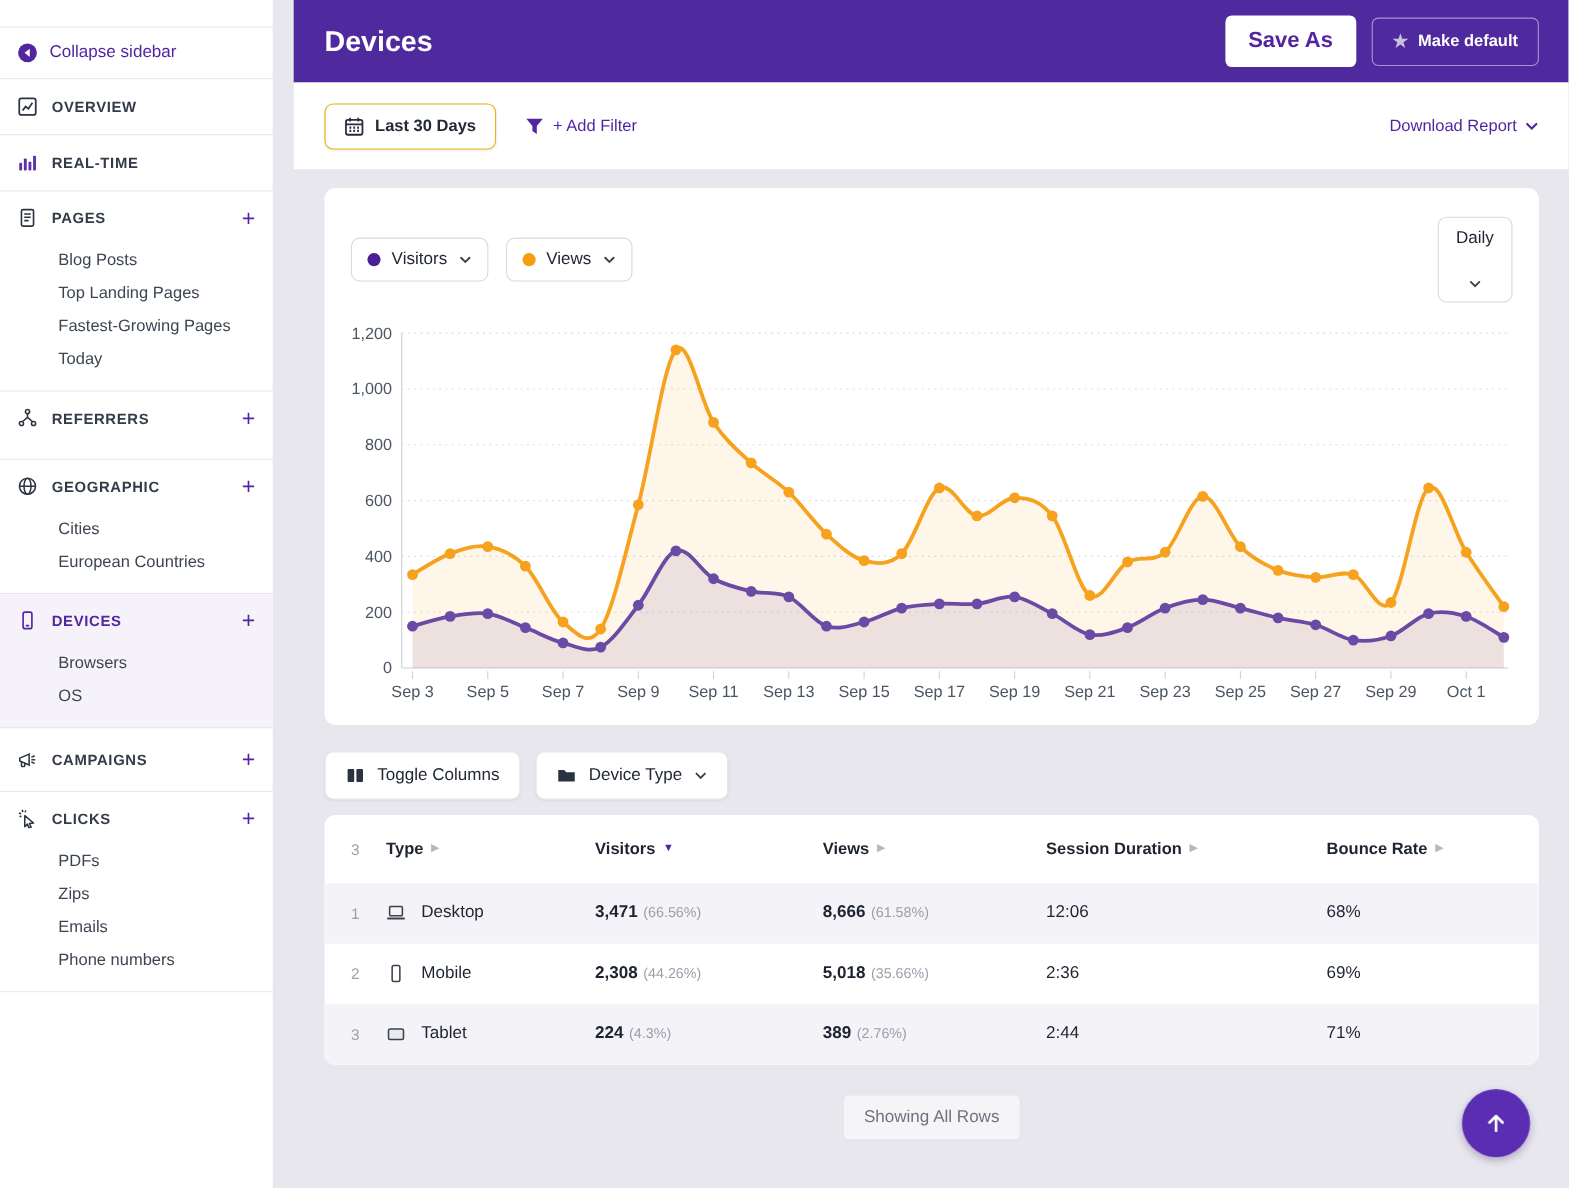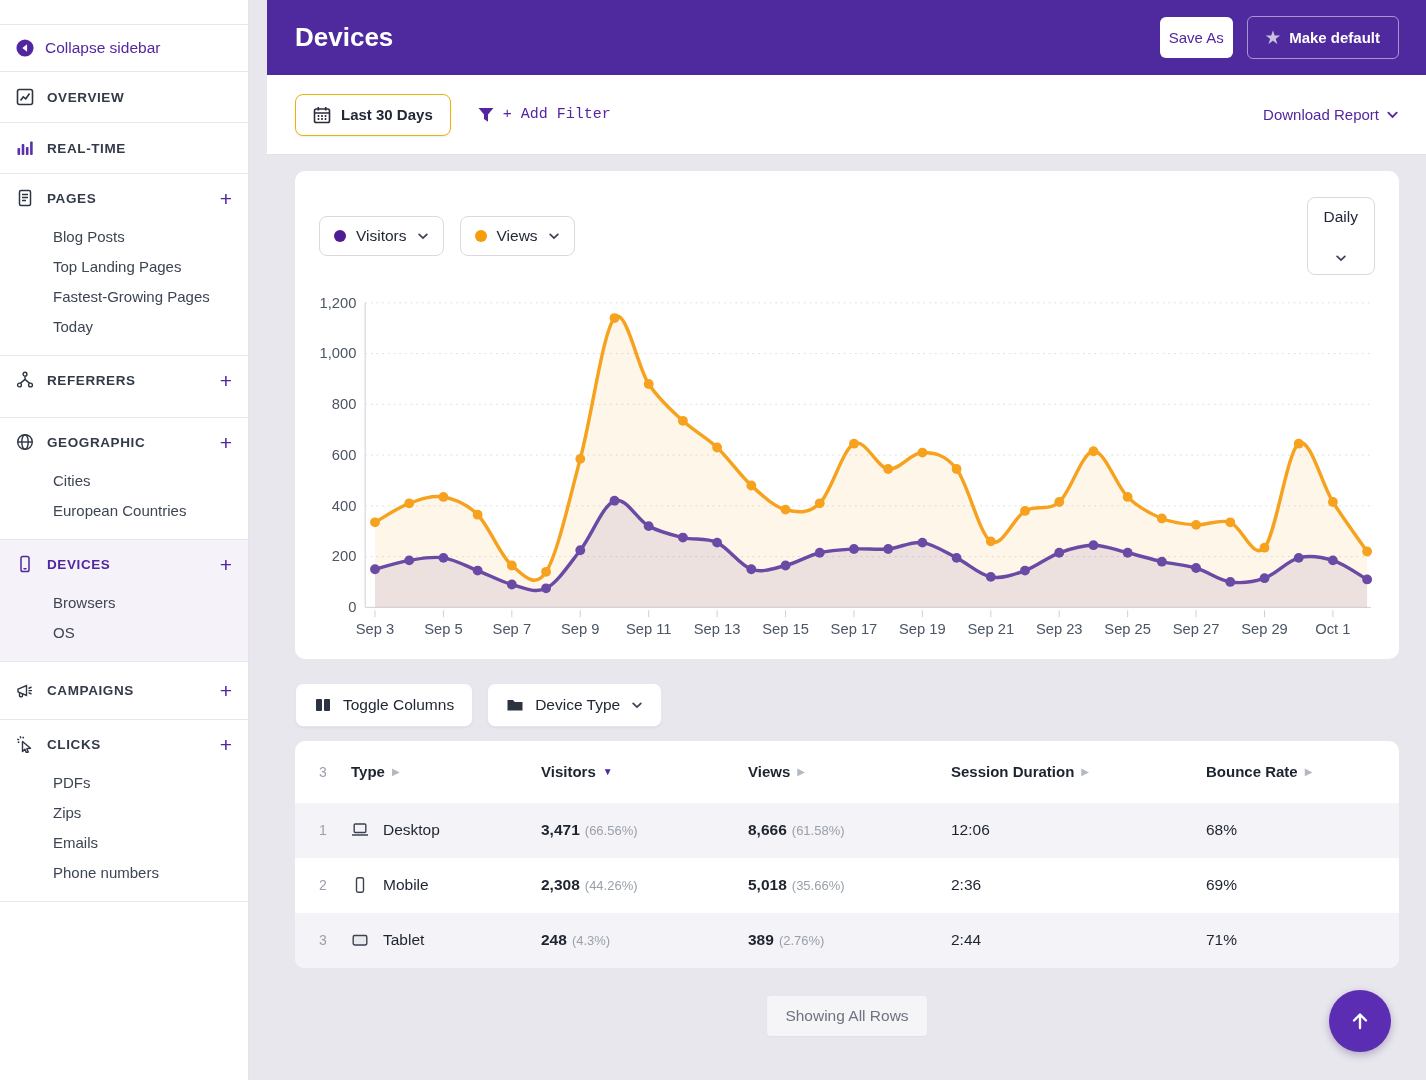--- a/index.html
+++ b/index.html
@@ -22,27 +22,27 @@
   .sb-link { font-size:15px; color:#3d4553; line-height:30px; cursor:pointer; }
   .sb-group.active { background:#f5f3f9; margin:0; }
   .sb-group.active .sb-head { color:#5226a0; }
   .campaigns-row { height:58px; }
   .icon16 { width:18px; height:18px; flex:0 0 18px; display:inline-flex; }
 
   
   .main { flex:1; display:flex; flex-direction:column; }
   .page-header { height:75px; background:#4f2a9e; display:flex; align-items:center; padding:0 27px 0 28px; }
   .page-title { color:#fff; font-size:26px; font-weight:bold; flex:1; }
-  .btn-saveas { background:#fff; color:#5226a0; font-size:15px; font-weight:normal; border:none; border-radius:6px; padding:12px 9px; cursor:pointer; }
+  .btn-saveas { background:#fff; color:#5226a0; font-size:20px; font-weight:bold; border:none; border-radius:6px; padding:12px 21px; cursor:pointer; }
   .btn-makedefault { margin-left:14px; background:transparent; color:#fff; font-size:15px; font-weight:bold; border:1px solid rgba(255,255,255,.5); border-radius:6px; padding:11px 18px; display:flex; align-items:center; gap:9px; cursor:pointer; }
   .star { color:#c9c2da; font-size:16px; }
 
   .toolbar { height:80px; background:#fff; border-bottom:1px solid #e2e2e7; display:flex; align-items:center; padding:0 27px 0 28px; }
   .btn-date { display:flex; align-items:center; gap:10px; background:#fff; border:1px solid #eab308; border-radius:8px; box-shadow:0 1px 2px rgba(20,20,40,.07); padding:11px 17px; font-size:15px; color:#222836; font-weight:bold; cursor:pointer; }
-  .add-filter { display:flex; align-items:center; gap:8px; margin-left:26px; color:#5226a0; font-size:15px; cursor:pointer;font-family:Liberation Mono, monospace; }
+  .add-filter { display:flex; align-items:center; gap:8px; margin-left:26px; color:#5226a0; font-size:15px; cursor:pointer; }
   .toolbar-spring { flex:1; }
   .download { display:flex; align-items:center; gap:7px; color:#5226a0; font-size:15px; cursor:pointer; }
 
   .content { flex:1; padding:16px 27px 40px 28px; background:#e9e7ee; }
 
   
   .chart-card { background:#fff; border-radius:10px; padding:26px 24px 18px 24px; }
   .legend-row { display:flex; align-items:center; margin-bottom:18px; }
   .legend-btn { display:flex; align-items:center; gap:10px; background:#fff; border:1px solid #d9d9de; border-radius:8px; padding:10px 14px; font-size:15.5px; color:#222836; cursor:pointer; margin-right:16px; }
   .dot { width:12px; height:12px; border-radius:50%; display:inline-block; }
@@ -492,21 +492,21 @@
         <div class="t-grid t-row">
           <div class="t-index">3</div>
           <div class="t-type">
             <span class="icon16">
               <svg viewBox="0 0 18 18" stroke="#3a4250" stroke-width="1.4">
                   <rect x="2.2" y="4.5" width="13.6" height="9.5" rx="1.4" fill="#e8eaee"></rect>
                 </svg>
             </span>
             <span>Tablet</span>
           </div>
-          <div class="t-num"><b>248</b><span class="t-pct">(4.3%)</span></div>
+          <div class="t-num"><b>224</b><span class="t-pct">(4.3%)</span></div>
           <div class="t-num"><b>389</b><span class="t-pct">(2.76%)</span></div>
           <div class="t-plain">2:44</div>
           <div class="t-plain">71%</div>
         </div>
       </section>
 
       <div class="t-footer">
         <button class="showing-btn">Showing All Rows</button>
       </div>
 

